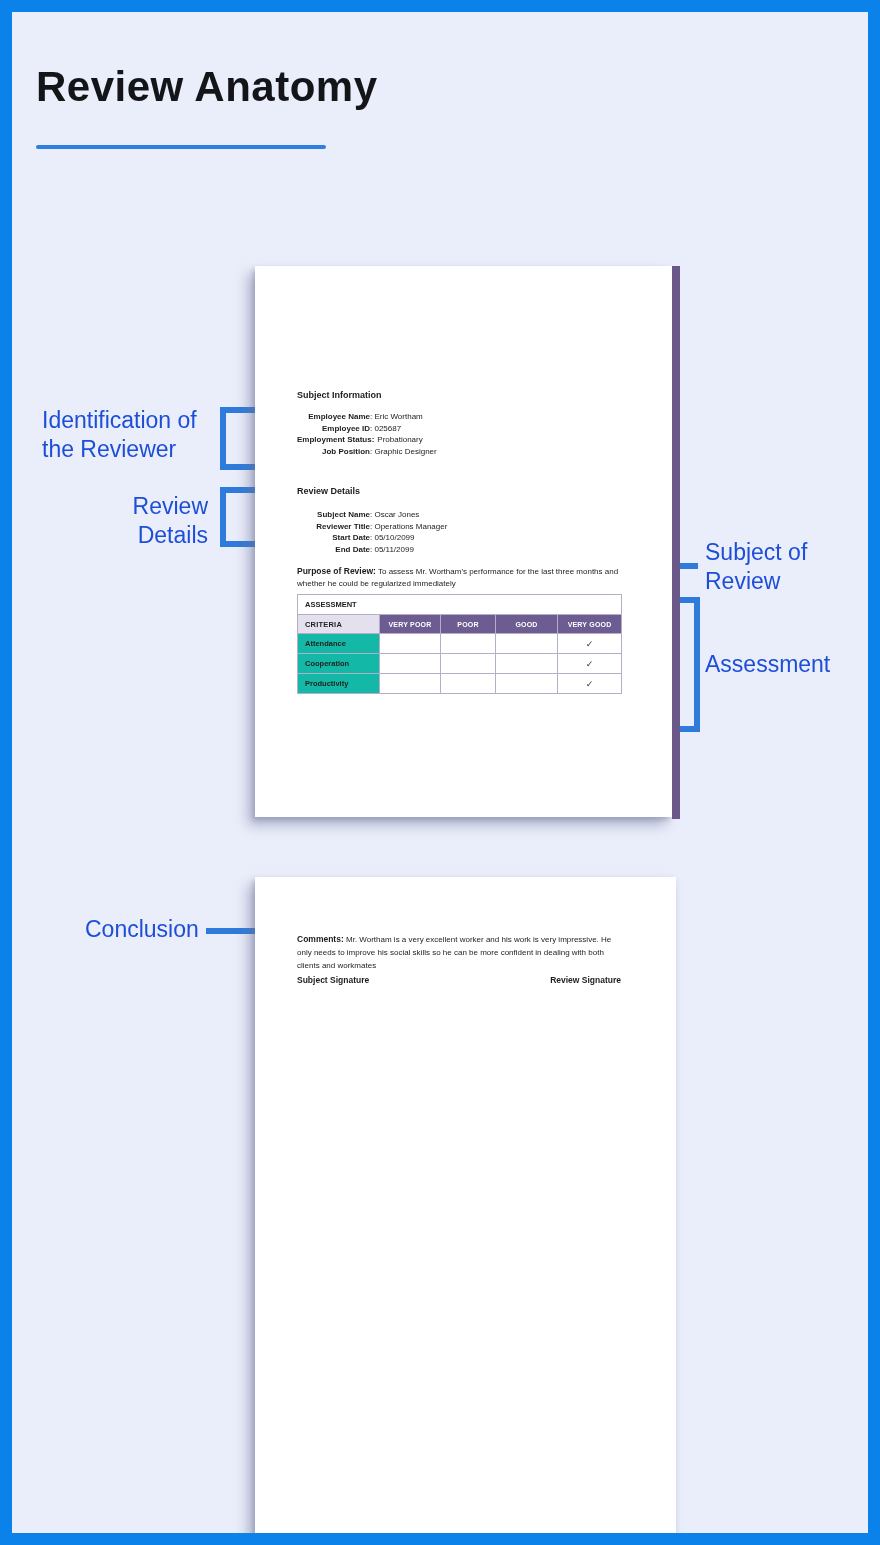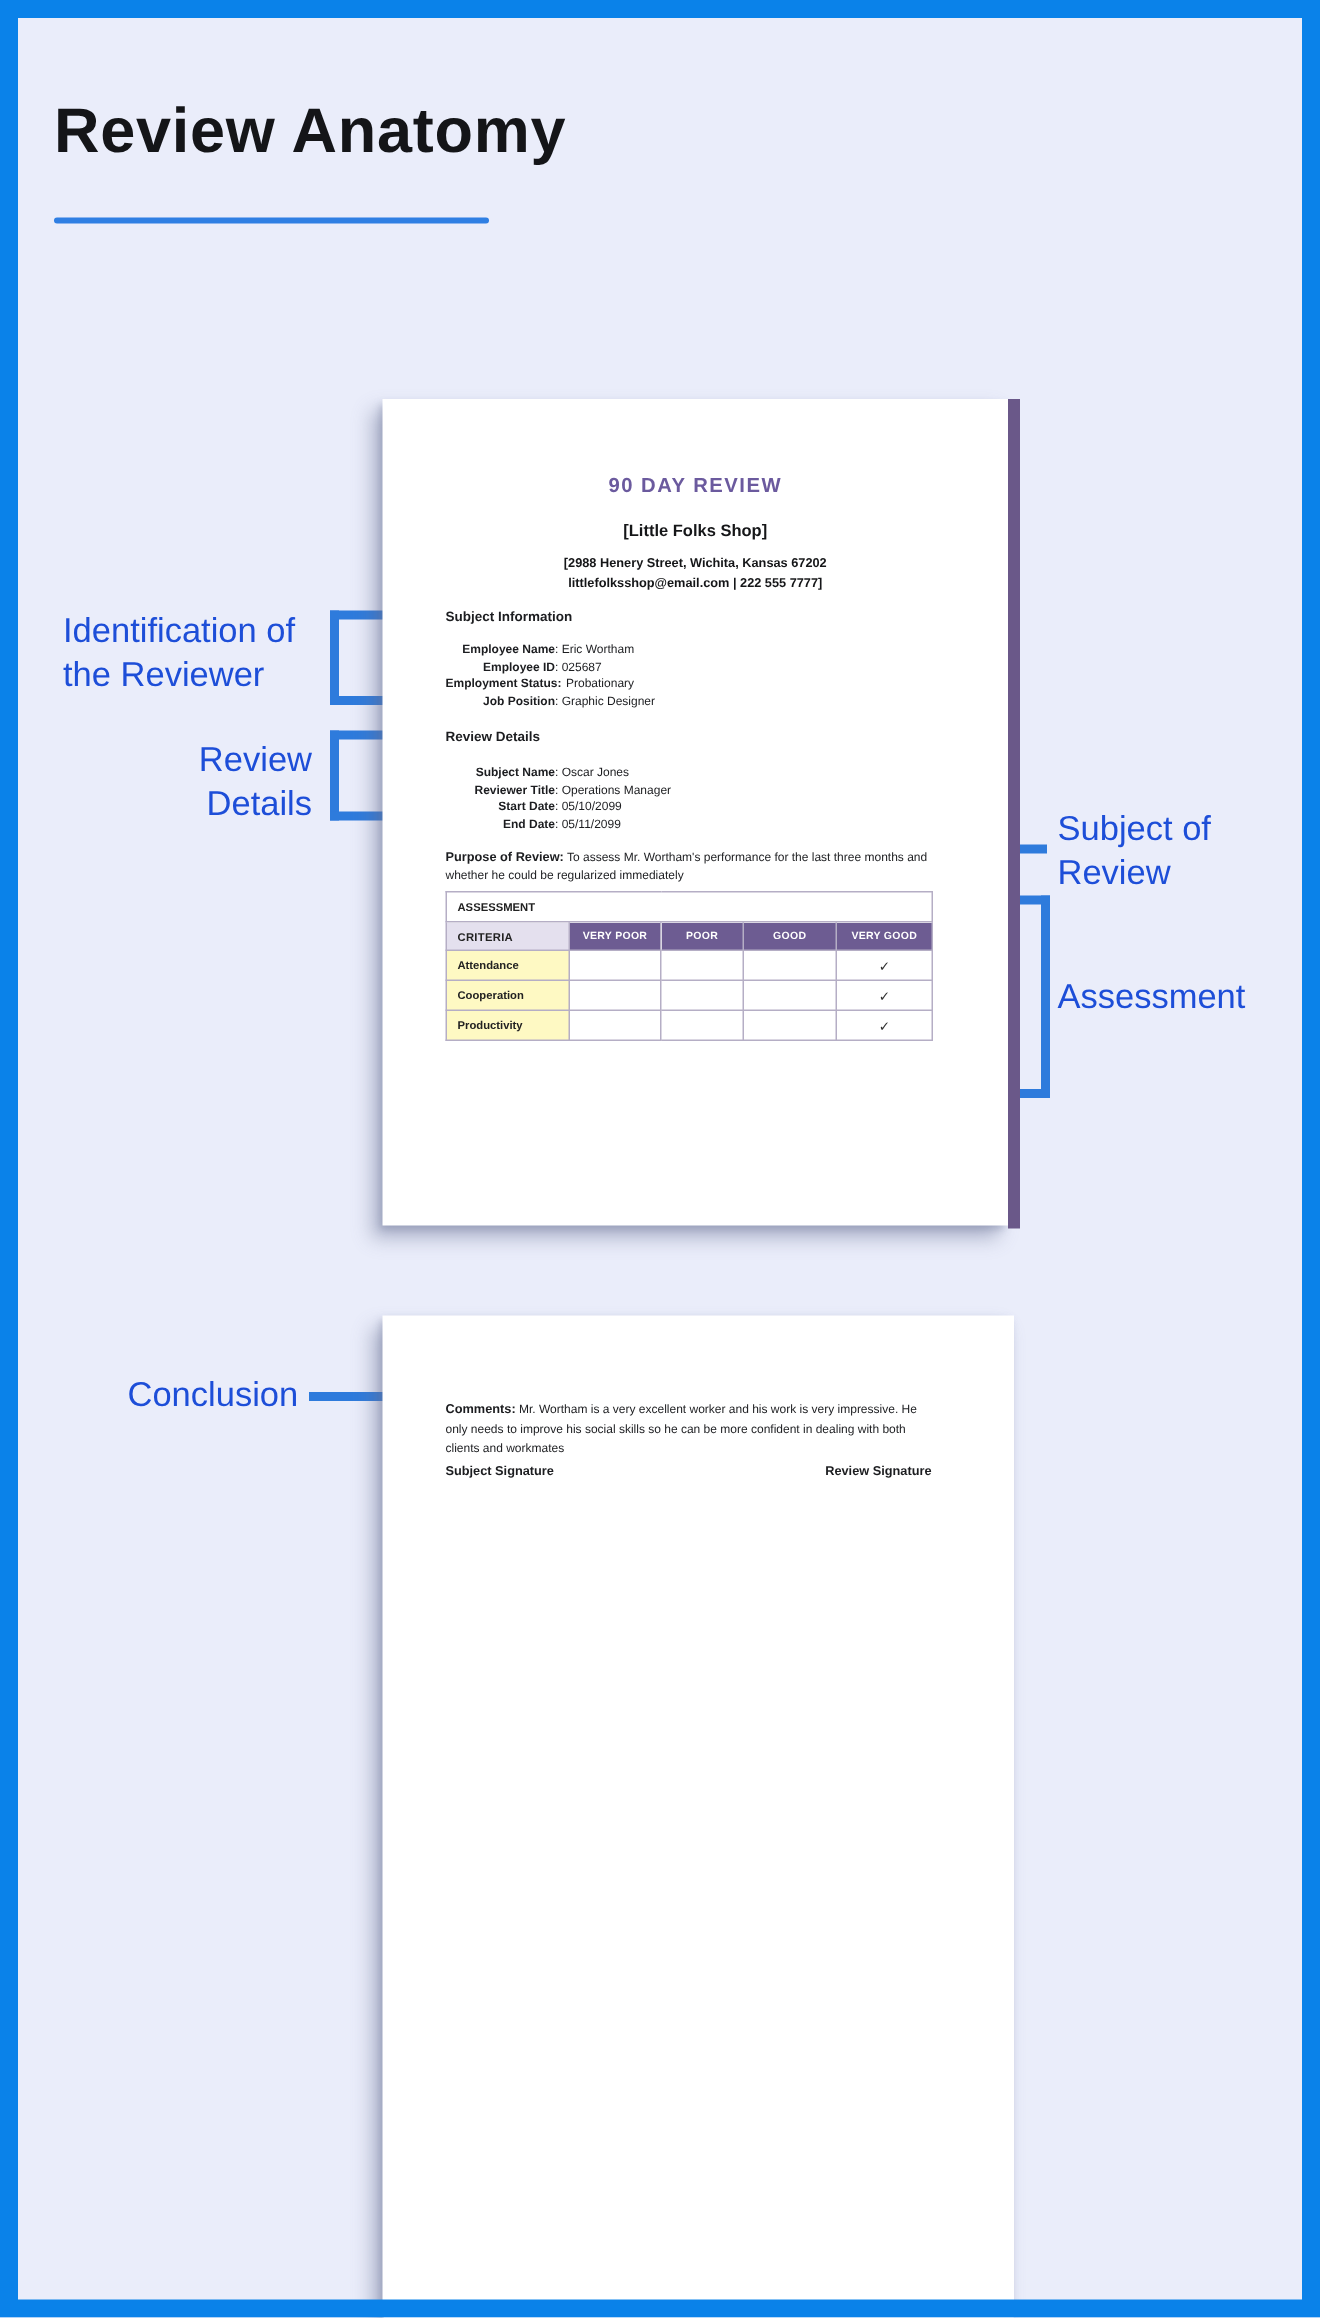--- a/index.html
+++ b/index.html
@@ -48,21 +48,21 @@
   .doc-page-2 { left:255px; top:877px; width:421px; height:688px; }
   .doc-spine {
     position:absolute; left:672px; top:266px; width:8px; height:553px;
     background:#6a5889;
   }
   .doc-header { position:absolute; left:0; right:0; top:50px; text-align:center; color:#151618; }
   .doc-title { font-size:13.5px; font-weight:700; letter-spacing:1px; color:#6b5a9e; }
   .doc-company { margin-top:17px; font-size:11px; font-weight:700; }
   .doc-address { margin-top:9px; font-size:8.5px; font-weight:700; line-height:13px; }
   .doc-section { position:absolute; left:42px; color:#1c1d20; }
-  .sec-subject { top:140px; }
+  .sec-subject { top:124px; }
   .sec-review  { top:220px; }
   .sec-heading { font-size:9px; font-weight:700; }
   .field-rows { margin-top:11px; }
   .field-row { display:flex; font-size:8px; line-height:11.7px; white-space:nowrap;text-align:right; }
   .field-label { font-weight:700; min-width:73px; }
   .field-value { font-weight:400; }
   .purpose { position:absolute; left:42px; top:292px; width:326px; font-size:8px; line-height:11.5px; color:#1c1d20; }
   .purpose b { font-size:8.5px; }
   
   .assess {
@@ -73,21 +73,21 @@
   .assess .caption-cell {
     height:17px; background:#fff; font-size:7.5px; font-weight:700;
     text-align:left; padding-left:7px;
   }
   .assess th {
     height:16px; background:#6d5c92; color:#fff; font-size:7px;
     font-weight:700; text-align:center; letter-spacing:.2px;
   }
   .assess th.crit-h { background:#e4e0ee; color:#222; text-align:left; padding-left:7px; font-size:7.5px; }
   .assess td.crit {
-    background:#fef9c3; font-weight:700; font-size:7.5px;
+    background:#14b8a6; font-weight:700; font-size:7.5px;
     padding-left:7px; height:17px;
   }
   .assess td.val { background:#fff; text-align:center; font-size:9px; color:#333; height:17px; }
   
   .comments { position:absolute; left:42px; top:48px; width:320px; font-size:8px; line-height:13px; color:#1c1d20; }
   .comments b { font-size:8.5px; }
   .signatures {
     position:absolute; left:42px; top:98px; width:324px;
     display:flex; justify-content:space-between;
     font-size:8.5px; font-weight:700; color:#1c1d20;
@@ -144,28 +144,20 @@
   <div class="abar" style="left:645px; top:726px; width:55px; height:6px;"></div>
   <div class="ahead-l" style="left:627px; top:719px;"></div>
 </div>
 
 <div>
   <div class="abar" style="left:206px; top:928px; width:66px; height:6px;"></div>
   <div class="ahead-r" style="left:272px; top:921px;"></div>
 </div>
 
 <div class="doc-page doc-page-1">
-  <div class="doc-header">
-    <div class="doc-title">90 DAY REVIEW</div>
-    <div class="doc-company">[Little Folks Shop]</div>
-    <div class="doc-address">
-      <div>[2988 Henery Street, Wichita, Kansas 67202</div>
-      <div>littlefolksshop@email.com | 222 555 7777]</div>
-    </div>
-  </div>
 
   <div class="doc-section sec-subject">
     <div class="sec-heading">Subject Information</div>
     <div class="field-rows">
       <div class="field-row">
         <span class="field-label">Employee Name</span>
         <span class="field-value">: Eric Wortham</span>
       </div>
       <div class="field-row">
         <span class="field-label">Employee ID</span>

